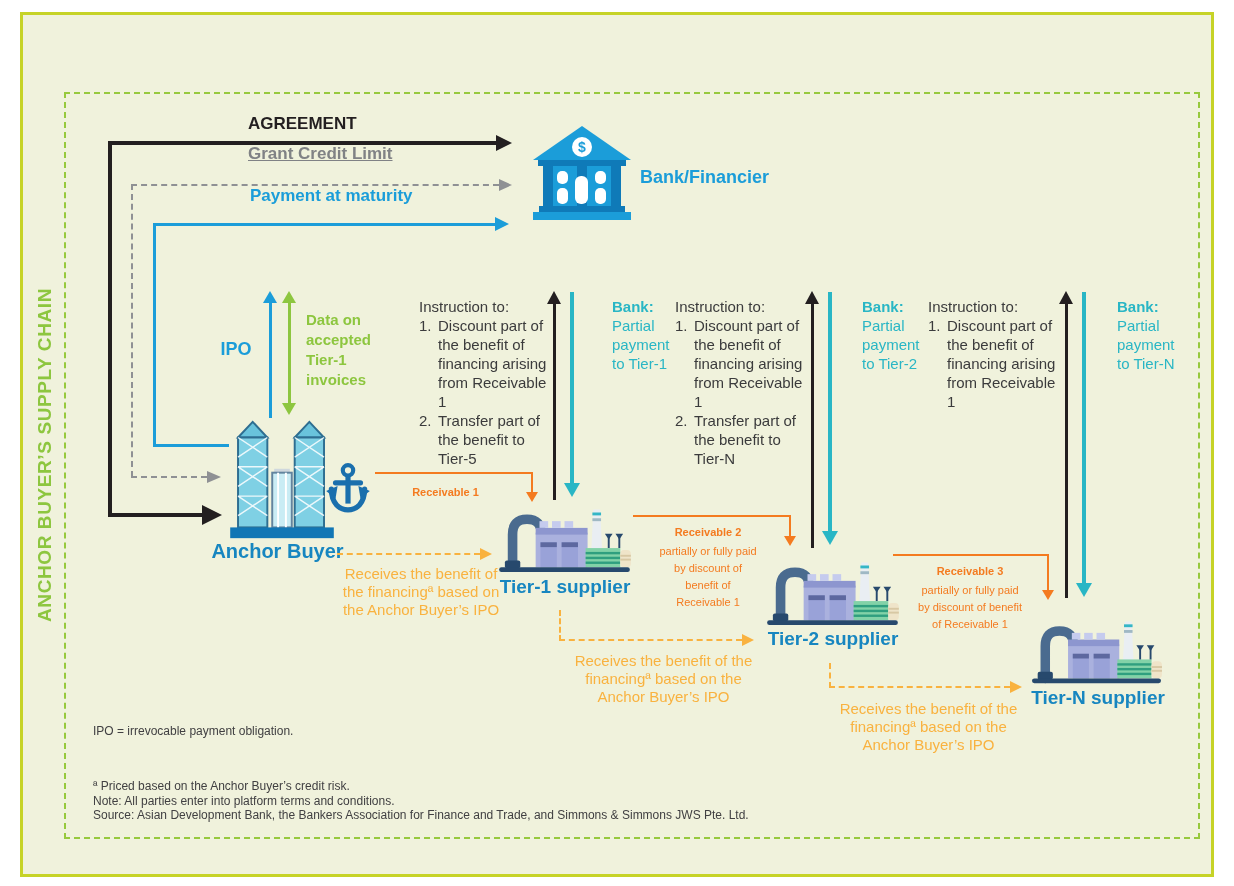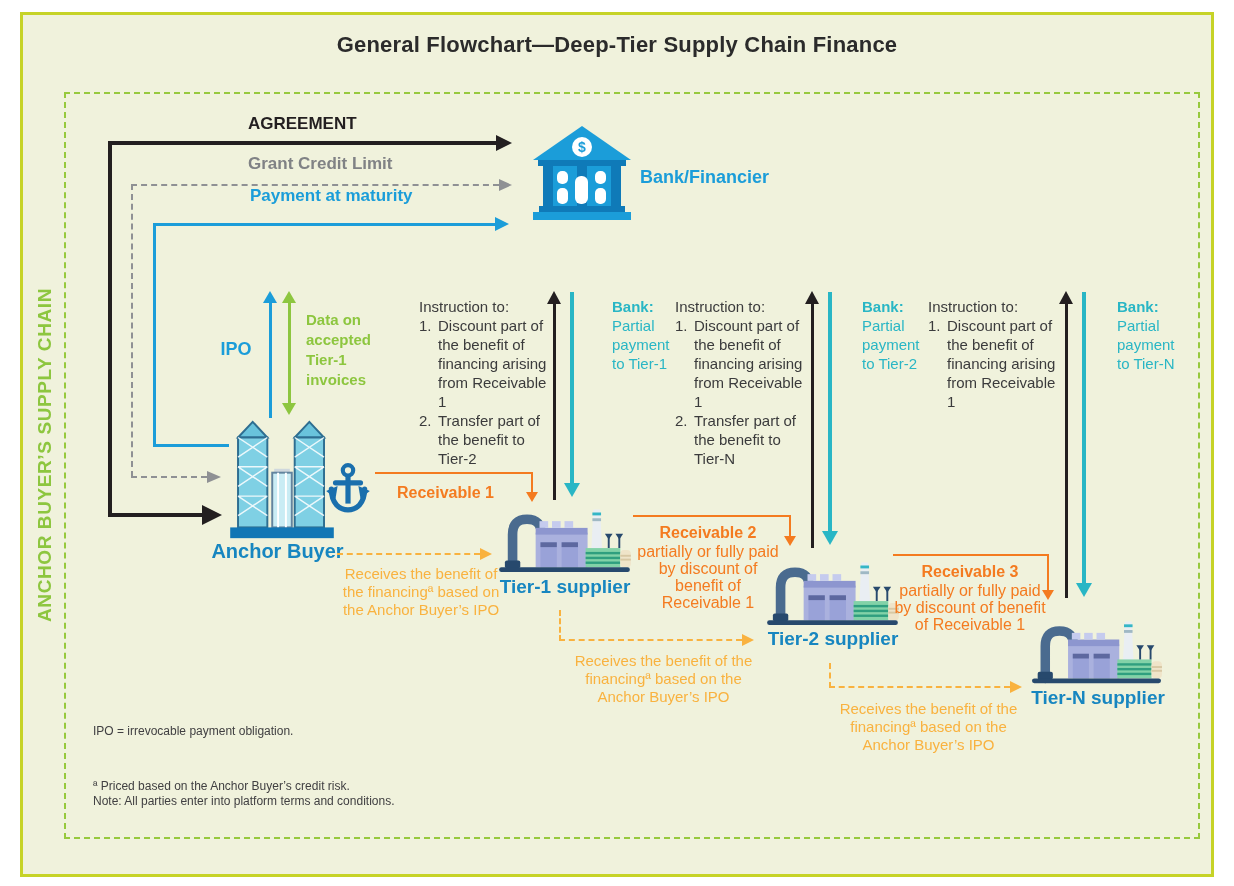--- a/index.html
+++ b/index.html
@@ -17,21 +17,21 @@
   .banner{position:absolute;left:181px;top:245px;width:983px;height:47px;background:#f7a51d;color:#fff;font-size:23px;font-weight:bold;text-align:center;line-height:47px;}
   .bank-label{position:absolute;left:640px;top:167px;font-size:18px;font-weight:bold;color:#1b9dd9;}
   .ipo-label{position:absolute;left:215px;top:339px;width:42px;text-align:center;font-size:18px;font-weight:bold;color:#1b9dd9;}
   .data-label{position:absolute;left:306px;top:310px;font-size:15px;font-weight:bold;color:#8dc63f;line-height:20px;}
   .entity-label{position:absolute;text-align:center;font-weight:bold;color:#1786c0;}
   .instr{position:absolute;width:132px;font-size:15px;line-height:19px;color:#3b3b3c;}
   .instr .item{position:relative;padding-left:19px;}
   .instr .num{position:absolute;left:0;top:0;}
   .bankpay{position:absolute;width:90px;font-size:15px;line-height:19px;color:#29b6c5;margin-left:24px;}
   .bankpay .b{font-weight:bold;}
-  .rec-block{position:absolute;text-align:center;font-size:16px;line-height:17px;color:#f47b20;}
+  .rec-block{position:absolute;text-align:center;font-size:11px;line-height:17px;color:#f47b20;}
   .rec-title{font-weight:bold;margin-bottom:2px;}
   .gold-note{position:absolute;text-align:center;font-size:15px;line-height:18px;color:#f9b23f;margin-left:6px;}
   .foot{position:absolute;left:93px;font-size:12px;color:#414042;}
   
   .seg{position:absolute;}
   .black-line{background:#231f20;}
   .blue-line{background:#1b9dd9;}
   .teal-line{background:#29b6c5;}
   .orange-line{background:#f47b20;}
   .dash-gray-h{border-top:2px dashed #8f9194;height:0;}
@@ -41,31 +41,30 @@
   .ah{position:absolute;width:0;height:0;}
 </style>
 </head>
 <body>
 
 <div class="stage">
 
   <div class="outer-box"></div>
   <div class="inner-dashed"></div>
 
-  <div class="title">General Flowchart—Deep-Tier Supply Chain Finance</div>
   <div class="side-label">ANCHOR BUYER’S SUPPLY CHAIN</div>
 
   <div class="arrow-label lbl-black" style="left:248px;top:114px;">AGREEMENT</div>
   <div class="seg black-line" style="left:108px;top:141px;width:388px;height:4px;"></div>
   <div class="ah" style="left:496px;top:135px;border-left:16px solid #231f20;border-top:8px solid transparent;border-bottom:8px solid transparent;"></div>
   <div class="seg black-line" style="left:108px;top:141px;width:4px;height:376px;"></div>
   <div class="seg black-line" style="left:108px;top:513px;width:94px;height:4px;"></div>
   <div class="ah" style="left:202px;top:505px;border-left:20px solid #231f20;border-top:10px solid transparent;border-bottom:10px solid transparent;"></div>
 
-  <div class="arrow-label lbl-gray" style="left:248px;top:154px;">Grant Credit Limit</div>
+  <div class="arrow-label lbl-gray" style="left:248px;top:144px;text-decoration:underline;">Grant Credit Limit</div>
   <div class="seg dash-gray-h" style="left:131px;top:184px;width:368px;"></div>
   <div class="ah" style="left:499px;top:179px;border-left:13px solid #8f9194;border-top:6px solid transparent;border-bottom:6px solid transparent;"></div>
   <div class="seg dash-gray-v" style="left:131px;top:184px;height:293px;"></div>
   <div class="seg dash-gray-h" style="left:131px;top:476px;width:76px;"></div>
   <div class="ah" style="left:207px;top:471px;border-left:14px solid #8f9194;border-top:6px solid transparent;border-bottom:6px solid transparent;"></div>
 
   <div class="arrow-label lbl-blue" style="left:250px;top:186px;">Payment at maturity</div>
   <div class="seg blue-line" style="left:153px;top:223px;width:342px;height:3px;"></div>
   <div class="ah" style="left:495px;top:217px;border-left:14px solid #1b9dd9;border-top:7px solid transparent;border-bottom:7px solid transparent;"></div>
   <div class="seg blue-line" style="left:153px;top:223px;width:3px;height:224px;"></div>
@@ -159,21 +158,21 @@
       <span class="num">1.</span>
       <div>Discount part of</div>
       <div>the benefit of</div>
       <div>financing arising</div>
       <div>from Receivable 1</div>
     </div>
     <div class="item">
       <span class="num">2.</span>
       <div>Transfer part of</div>
       <div>the benefit to</div>
-      <div>Tier-2</div>
+      <div>Tier-5</div>
     </div>
   </div>
 
   <div class="bankpay" style="left:588px;top:297px;">
     <div class="b">Bank:</div>
     <div>Partial</div>
     <div>payment</div>
     <div>to Tier-1</div>
   </div>
 
@@ -308,14 +307,15 @@
   <div class="ah" style="left:1010px;top:681px;border-left:12px solid #f9b23f;border-top:6px solid transparent;border-bottom:6px solid transparent;"></div>
   <div class="gold-note" style="left:830px;top:700px;width:185px;">
     <div>Receives the benefit of the</div>
     <div>financingª based on the</div>
     <div>Anchor Buyer’s IPO</div>
   </div>
 
   <div class="foot" style="top:724px;">IPO = irrevocable payment obligation.</div>
   <div class="foot" style="top:779px;">ª Priced based on the Anchor Buyer’s credit risk.</div>
   <div class="foot" style="top:794px;">Note: All parties enter into platform terms and conditions.</div>
+  <div class="foot" style="top:808px;">Source: Asian Development Bank, the Bankers Association for Finance and Trade, and Simmons &amp; Simmons JWS Pte. Ltd.</div>
 
 </div>
 
 </body></html>

